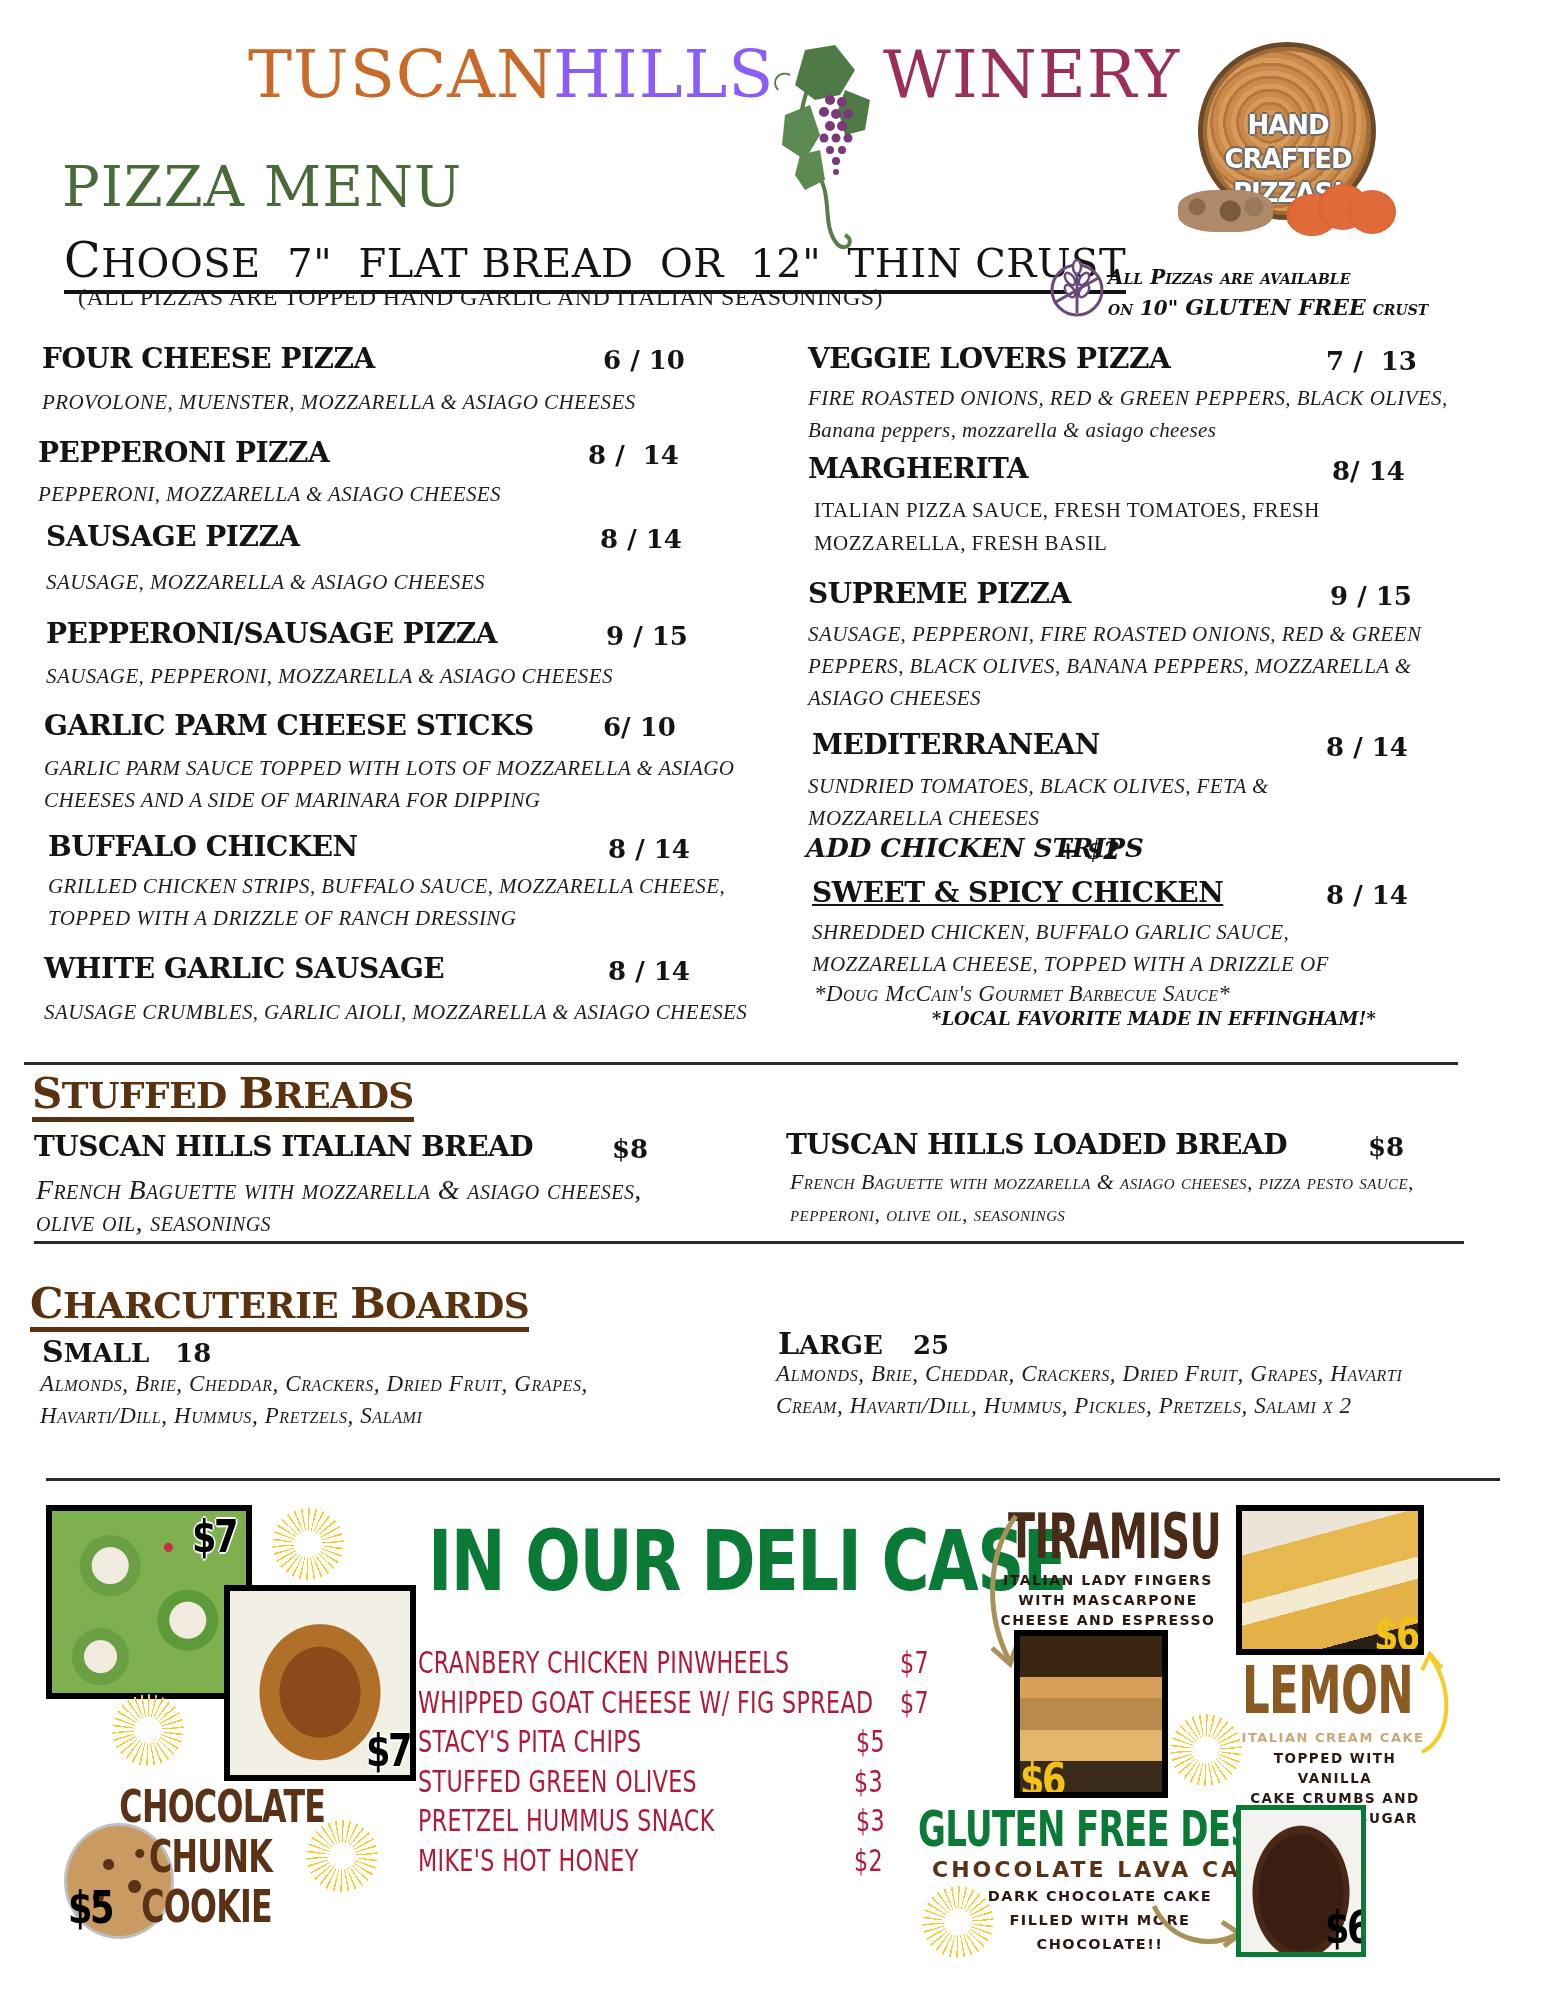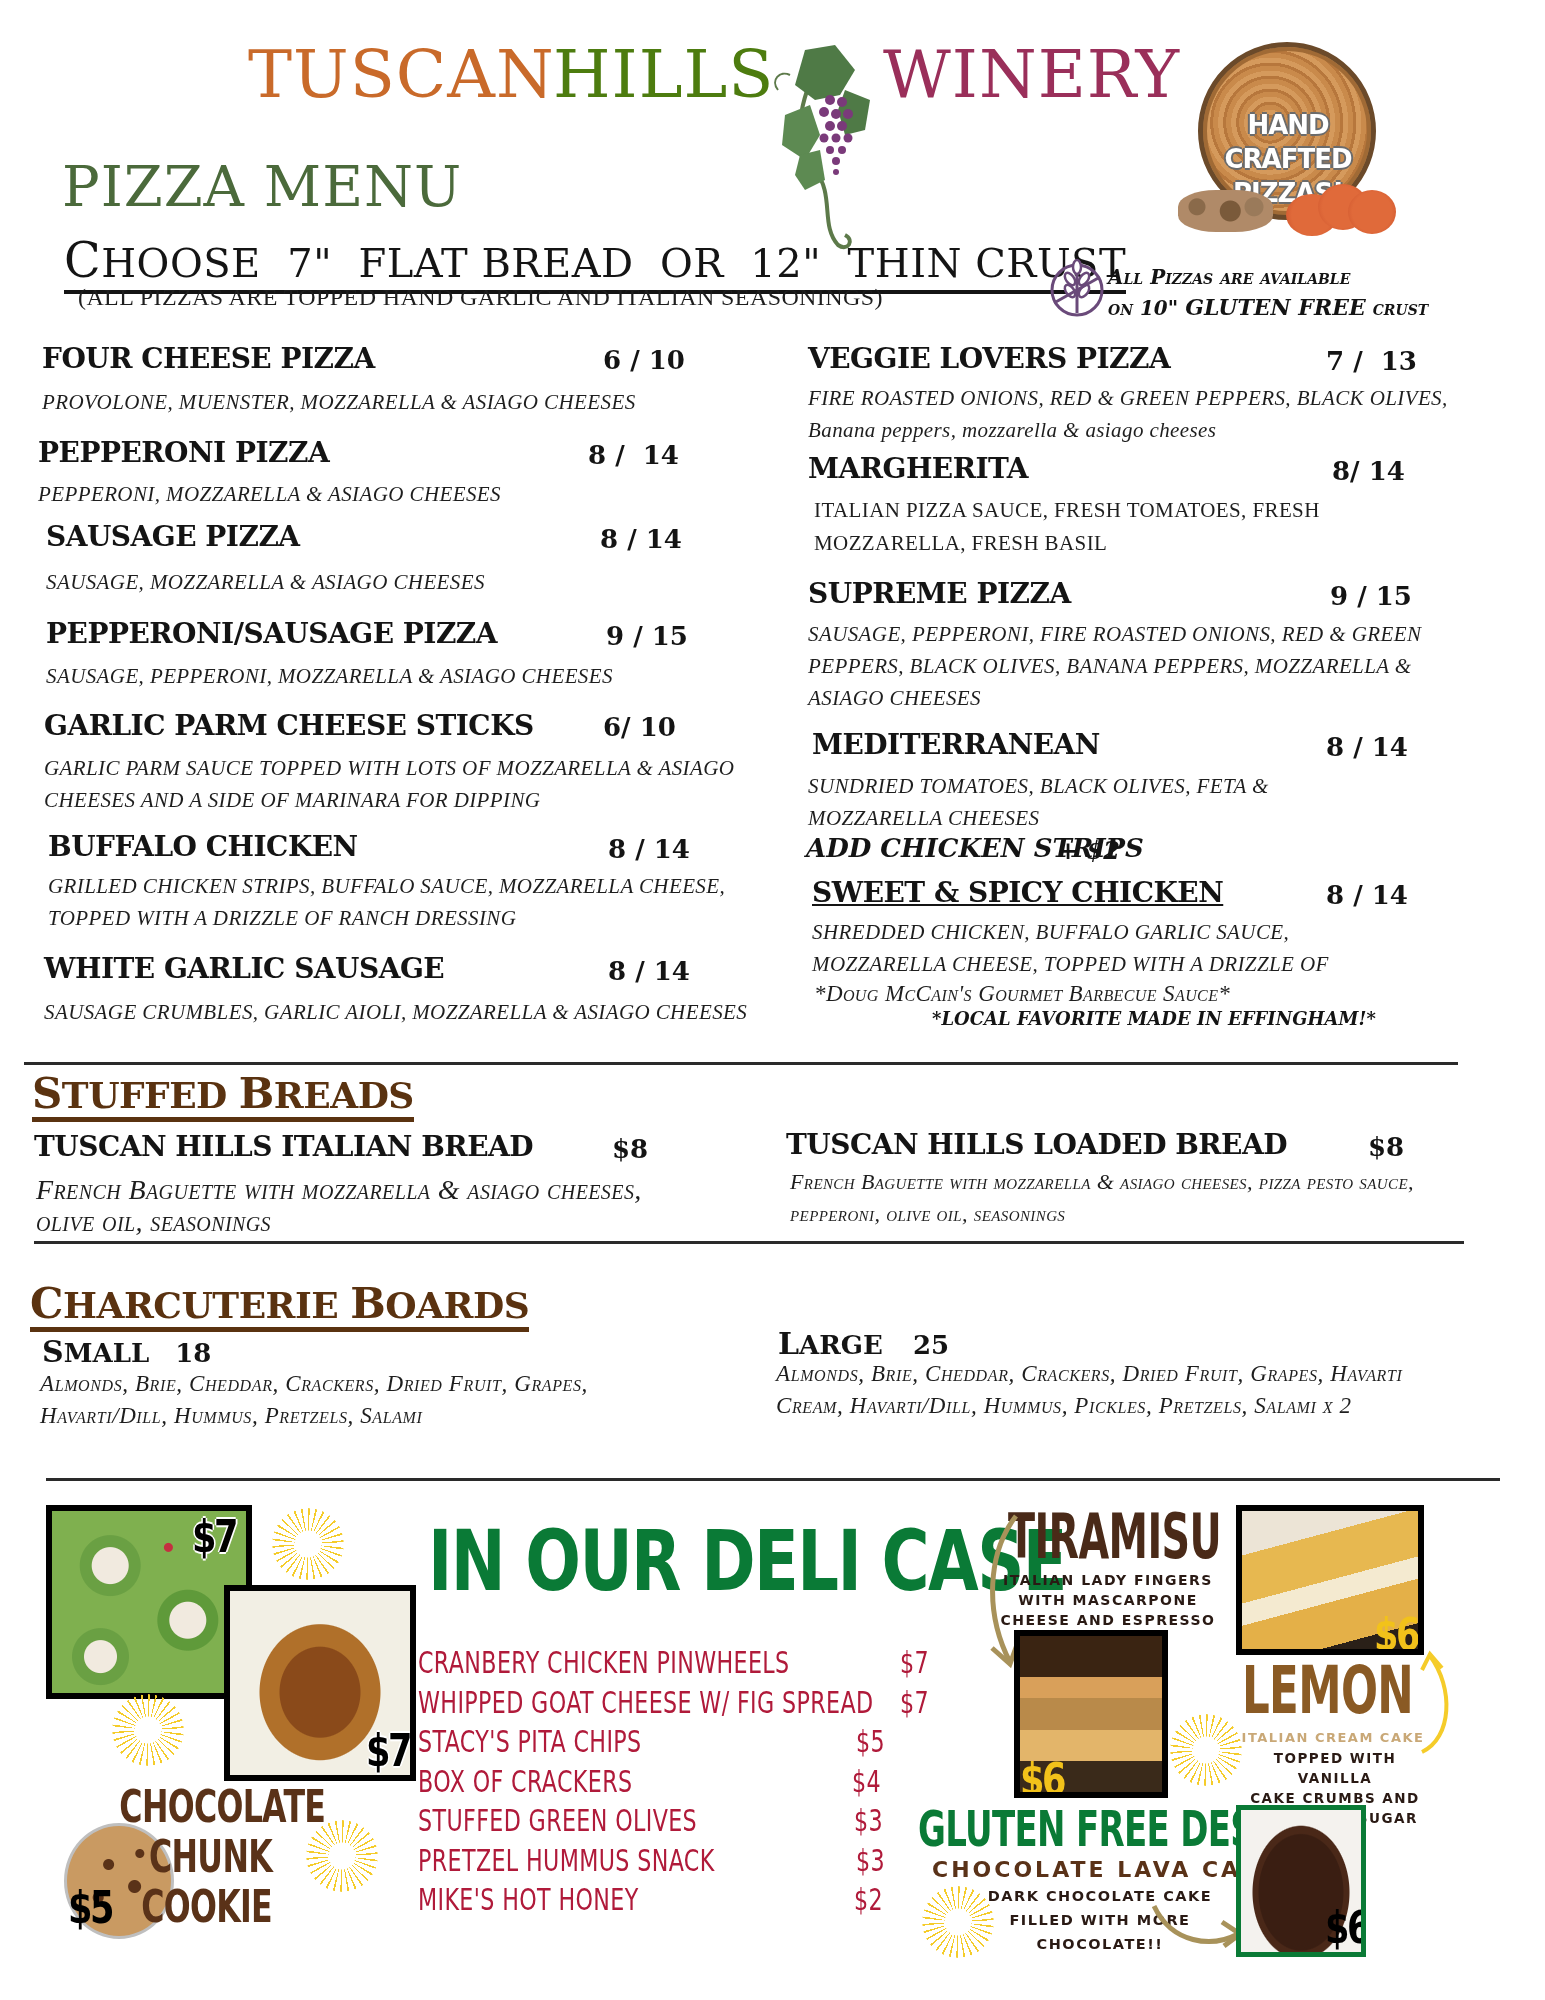--- a/index.html
+++ b/index.html
@@ -3,21 +3,21 @@
 <meta charset="utf-8">
 <style>
   * { box-sizing: border-box; margin: 0; padding: 0; }
   html, body { width: 1545px; height: 2000px; background: #ffffff; overflow: hidden; }
   body { position: relative; font-family: "Liberation Serif", serif; color: #141414; }
   .abs { position: absolute; }
 
   
   .logo-word { position: absolute; font-family: "DejaVu Serif", serif; font-weight: normal; letter-spacing: 1px; white-space: nowrap; }
   .logo-tuscan { left: 248px; top: 36px; font-size: 66px; color: #c96a2a; }
-  .logo-hills { left: 553px; top: 36px; font-size: 66px; color: #4d7c0f; }
+  .logo-hills { left: 553px; top: 36px; font-size: 66px; color: #8b5cf6; }
   .logo-winery { left: 883px; top: 36px; font-size: 66px; color: #9a2f5a; }
   .vine { position: absolute; left: 760px; top: 40px; width: 130px; height: 215px; }
 
   .pizza-menu-title { left: 62px; top: 154px; font-size: 56px; color: #4b6a3b; font-family: "DejaVu Serif", serif; letter-spacing: 1px; }
 
   .badge { left: 1178px; top: 42px; width: 222px; height: 196px; }
   .badge-barrel { position: absolute; left: 20px; top: 0; width: 178px; height: 178px; border-radius: 50%;
     background: repeating-radial-gradient(circle at 40% 45%, #c98a4b 0 5px, #b7773c 5px 8px, #d59a5c 8px 13px);
     border: 5px solid #6b4a2a; box-shadow: inset 0 0 0 4px #a06a35; }
   .badge-text { position: absolute; left: 10px; top: 66px; width: 200px; text-align: center; font-family: "DejaVu Sans", sans-serif;
@@ -298,24 +298,20 @@
     </div>
   <div class="deli-row">
       <span class="n">WHIPPED GOAT CHEESE W/ FIG SPREAD</span>
       <span class="p" style="left:482px;">$7</span>
     </div>
   <div class="deli-row">
       <span class="n">STACY'S PITA CHIPS</span>
       <span class="p" style="left:438px;">$5</span>
     </div>
   <div class="deli-row">
-      <span class="n">BOX OF CRACKERS</span>
-      <span class="p" style="left:434px;">$4</span>
-    </div>
-  <div class="deli-row">
       <span class="n">STUFFED GREEN OLIVES</span>
       <span class="p" style="left:436px;">$3</span>
     </div>
   <div class="deli-row">
       <span class="n">PRETZEL HUMMUS SNACK</span>
       <span class="p" style="left:438px;">$3</span>
     </div>
   <div class="deli-row">
       <span class="n">MIKE'S HOT HONEY</span>
       <span class="p" style="left:436px;">$2</span>

